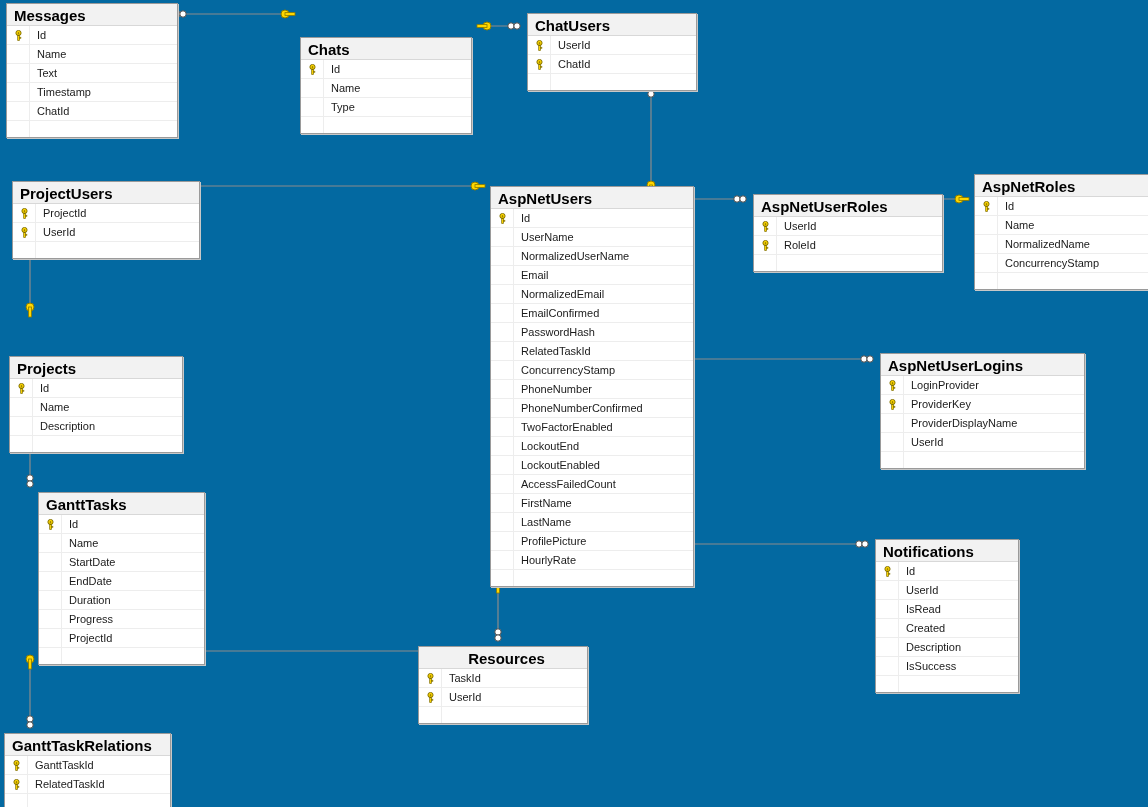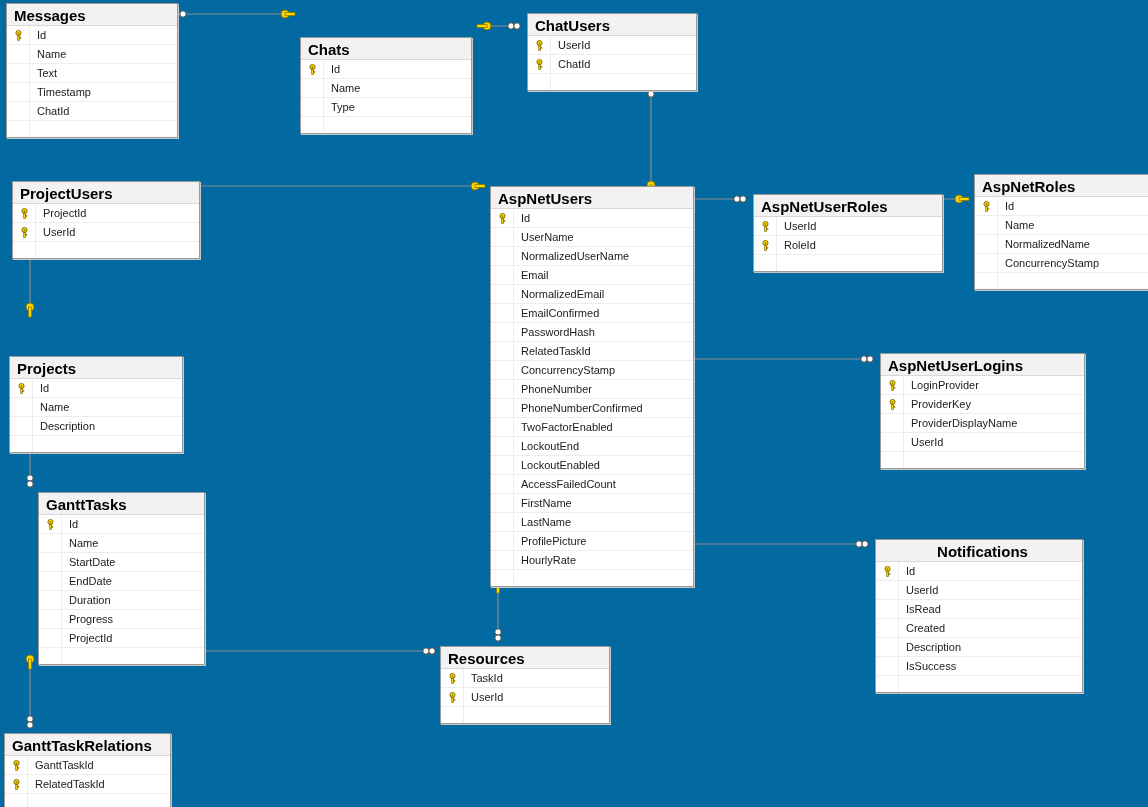--- a/index.html
+++ b/index.html
@@ -544,21 +544,21 @@
           </div>
           <div class="row">
             <div class="gutter"></div>
             <div class="colname">ProjectId</div>
           </div>
           <div class="row pad">
             <div class="gutter"></div>
           </div>
         </div>
       </div>
-      <div class="tbl" style="left: 875px; top: 539px; width: 208px; text-align: center;">
+      <div class="tbl" style="left: 875px; top: 539px; width: 144px;">
         <div class="hdr">Notifications</div>
         <div class="rows">
           <div class="row">
             <div class="gutter">
               <svg class="keyico" viewBox="0 0 9 11">
                 <circle cx="4.5" cy="3" r="2.6" fill="#ffd700" stroke="#7a6a00" stroke-width="0.9"></circle>
                 <circle cx="4.5" cy="3" r="0.85" fill="#7a6a00"></circle>
                 <rect x="3.7" y="5" width="1.7" height="5.4" fill="#ffd700" stroke="#7a6a00" stroke-width="0.7"></rect>
                 <rect x="5.3" y="7.2" width="1.6" height="1.1" fill="#ffd700" stroke="#7a6a00" stroke-width="0.6"></rect>
               </svg>
@@ -583,21 +583,21 @@
           </div>
           <div class="row">
             <div class="gutter"></div>
             <div class="colname">IsSuccess</div>
           </div>
           <div class="row pad">
             <div class="gutter"></div>
           </div>
         </div>
       </div>
-      <div class="tbl" style="left: 440px; top: 646px; width: 170px;">
+      <div class="tbl" style="left: 418px; top: 646px; width: 170px; text-align: center;">
         <div class="hdr">Resources</div>
         <div class="rows">
           <div class="row">
             <div class="gutter">
               <svg class="keyico" viewBox="0 0 9 11">
                 <circle cx="4.5" cy="3" r="2.6" fill="#ffd700" stroke="#7a6a00" stroke-width="0.9"></circle>
                 <circle cx="4.5" cy="3" r="0.85" fill="#7a6a00"></circle>
                 <rect x="3.7" y="5" width="1.7" height="5.4" fill="#ffd700" stroke="#7a6a00" stroke-width="0.7"></rect>
                 <rect x="5.3" y="7.2" width="1.6" height="1.1" fill="#ffd700" stroke="#7a6a00" stroke-width="0.6"></rect>
               </svg>

